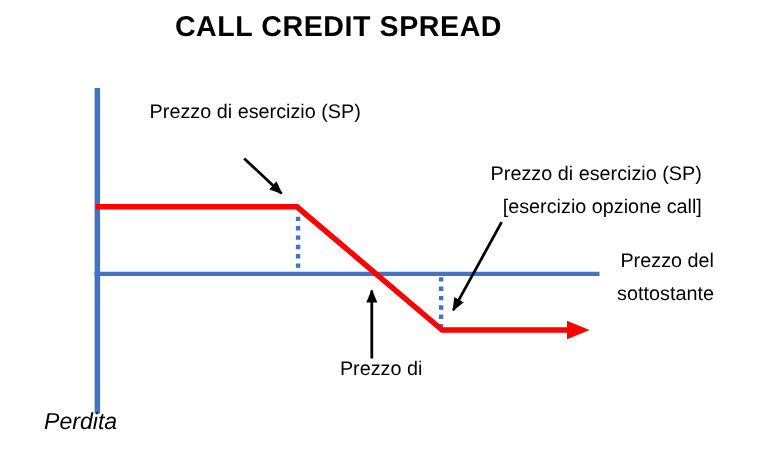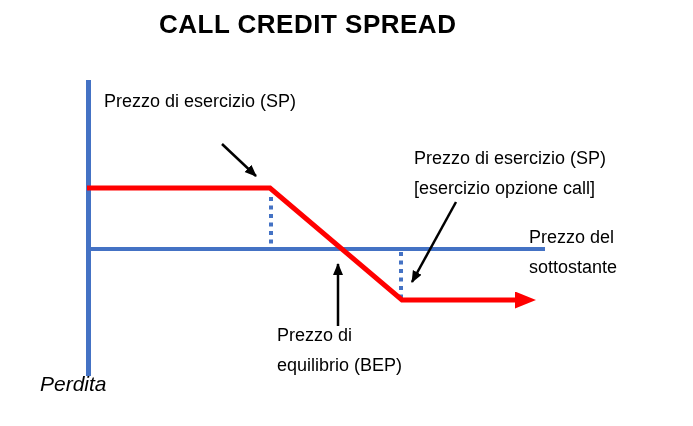--- a/index.html
+++ b/index.html
@@ -10,30 +10,30 @@
   html, body { margin: 0; padding: 0; background: #ffffff; }
   .stage {
     position: relative;
     width: 693px;
     height: 426px;
     background: #ffffff;
     overflow: hidden;
     font-family: "Liberation Sans", sans-serif;
     color: var(--ink);
   }
-  .abs { position: absolute; white-space: nowrap; }
+  .abs { position: absolute; white-space: nowrap; text-align: right; }
   .title {
     left: 159px; top: 9px;
     font-size: 26px;
     font-weight: bold;
     letter-spacing: 0.5px;
   }
   .gain-label  { left: 33px;  top: 58px;  font-size: 16px; }
   .loss-label  { left: 40px;  top: 372px; font-size: 21px; font-style: italic; }
-  .ann { font-size: 18px; line-height: 30px; }
+  .ann { font-size: 18px; line-height: 30px; margin-left: 32px; }
   .ann-short   { left: 104px; top: 86px;  }
   .ann-long    { left: 414px; top: 143px; }
   .ann-bep     { left: 277px; top: 320px; }
   .x-axis-label{ left: 529px; top: 222px; }
   svg.canvas { position: absolute; left: 0; top: 0; }
   .axis        { stroke: var(--axis-blue); fill: none; }
   .payoff      { stroke: var(--payoff-red); fill: none; }
   .dotted      { stroke: var(--axis-blue); fill: none; stroke-dasharray: 4 4.5; }
   .black-arrow { stroke: var(--ink); fill: none; }
   #redhead path   { fill: var(--payoff-red); }
@@ -79,18 +79,17 @@
     <div>[esercizio opzione call]</div>
   </div>
 
   <div class="abs ann x-axis-label">
     <div>Prezzo del</div>
     <div>sottostante</div>
   </div>
 
   <div class="abs ann ann-bep">
     <div>Prezzo di</div>
-    <div>equilibrio (BEP)</div>
   </div>
 
   <div class="abs loss-label">Perdita</div>
 
 </div>
 
 </body></html>

